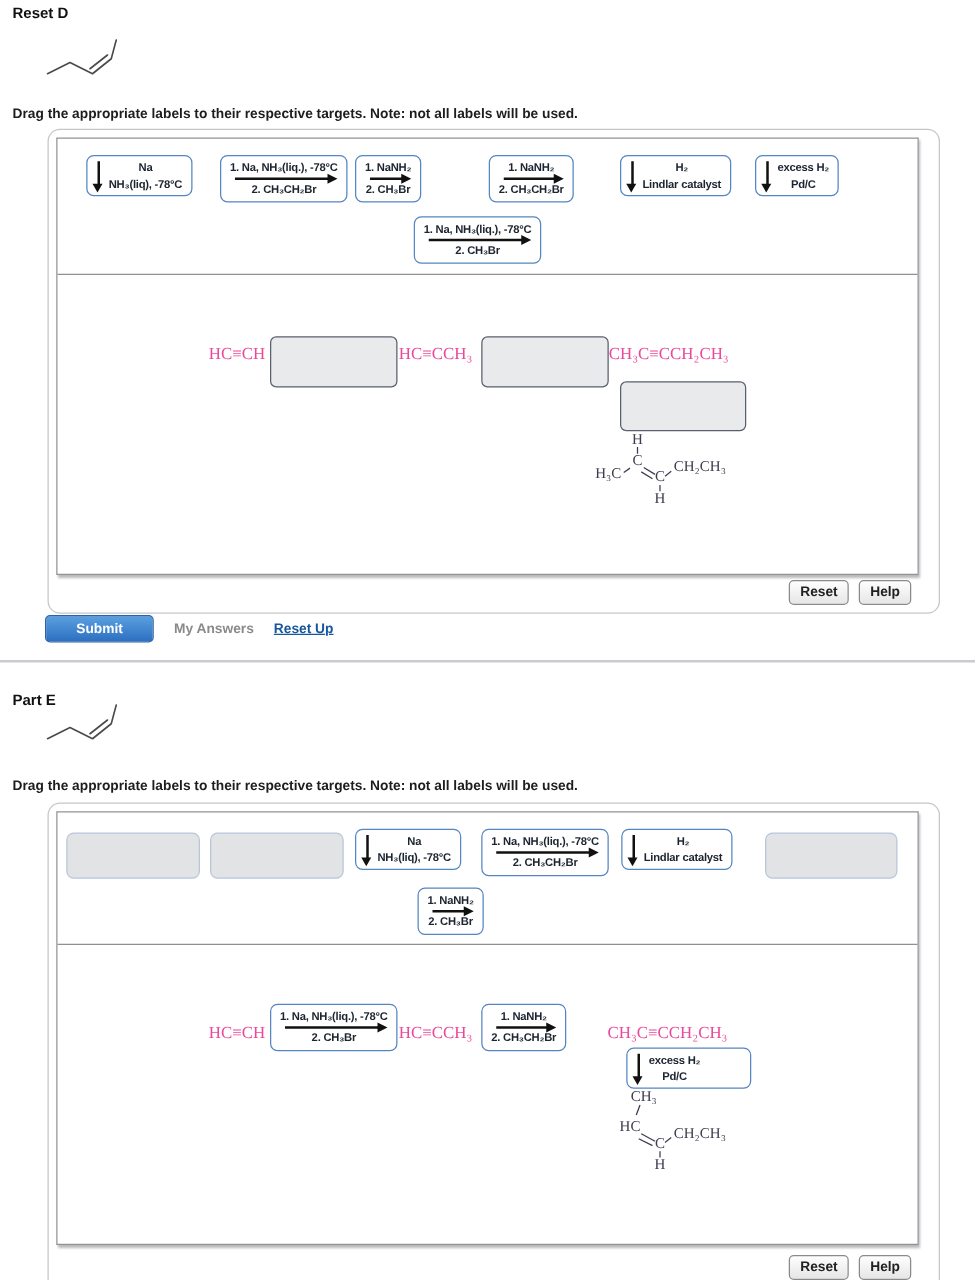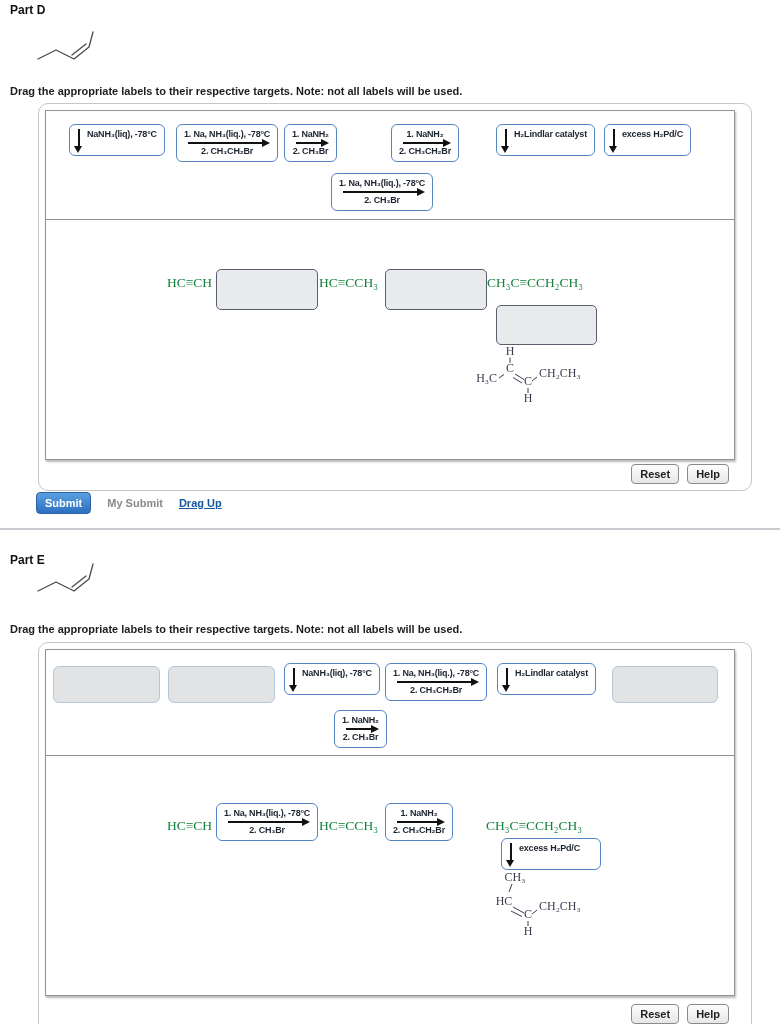--- a/index.html
+++ b/index.html
@@ -26,63 +26,63 @@
   .canvas{position:relative;height:239px;}
   
   .lbl{
     position:absolute;display:flex;box-sizing:border-box;
     border:1px solid #5585c2;border-radius:6px;background:#fff;
     color:#1c2430;font-weight:bold;font-size:9px;letter-spacing:-0.2px;white-space:nowrap;
   }
   .lbl-r{flex-direction:column;align-items:center;padding:3px 7px;}
   .lbl-d{flex-direction:row;align-items:flex-start;padding:3px 7px 3px 5px;gap:3px;}
   .lbl .t{line-height:1.4;}
-  .tt{display:flex;}
+  .tt{display:flex;flex-direction:column;align-items:center;}
   .arrbar{
     position:relative;align-self:stretch;height:1.5px;background:#111;margin:1.5px 4px;
   }
   .arrbar::after{
     content:"";position:absolute;right:-4px;top:-3.5px;
     border-left:8px solid #111;border-top:4px solid transparent;border-bottom:4px solid transparent;
   }
   .arr-d{position:relative;width:9px;align-self:stretch;min-height:24px;flex:0 0 9px;}
   .arr-d::before{content:"";position:absolute;left:3px;top:1px;bottom:5px;width:1.5px;background:#111;}
   .arr-d::after{
     content:"";position:absolute;left:-1px;bottom:-1px;
     border-left:4.5px solid transparent;border-right:4.5px solid transparent;border-top:7px solid #111;
   }
   
   .target{position:absolute;box-sizing:border-box;background:#e9eaeb;border:1px solid #5a5f6e;border-radius:5px;}
   .ghost{position:absolute;box-sizing:border-box;background:#e2e3e4;border:1px solid #b6c6da;border-radius:6px;}
   
-  .formula{position:absolute;font-family:"Liberation Serif",serif;font-size:13.5px;color:#15803d;white-space:nowrap;}
+  .formula{position:absolute;font-family:"Liberation Serif",serif;font-size:13.5px;color:#ec4899;white-space:nowrap;}
   .chem text{font-family:"Liberation Serif",serif;fill:#3c3c50;font-size:12px;}
   .chem line{stroke:#3c3c50;stroke-width:1;}
   .skeleton polyline,.skeleton line{fill:none;stroke:#4a4a4a;stroke-width:1.3;stroke-linejoin:round;stroke-linecap:round;}
   
   .footer{position:absolute;display:flex;gap:8px;align-items:flex-end;}
   .btn{
     font-size:11px;font-weight:bold;color:#222;
     background:linear-gradient(#fefefe,#e6e6e6);
     border:1px solid #8a8a8a;border-radius:4px;padding:3px 8px;cursor:pointer;
   }
   .submit-row{position:absolute;left:36px;top:492px;display:flex;align-items:center;}
   .btn-submit{
     font-size:11px;font-weight:bold;color:#fff;
     background:linear-gradient(#5aa0e0,#2d6fc0);
-    border:1px solid #2b62a8;border-radius:4px;padding:4px 8px;cursor:pointer;
+    border:1px solid #2b62a8;border-radius:4px;padding:4px 24px;cursor:pointer;
   }
   .my-answers{margin-left:16px;font-size:11px;font-weight:bold;color:#8a8a8a;}
   .give-up{margin-left:16px;font-size:11px;font-weight:bold;color:#15569d;text-decoration:underline;cursor:pointer;}
   .section-divider{position:absolute;left:0;top:528px;width:780px;border-top:2px solid #c8ccd0;}
 </style>
 </head>
 <body>
 
-<div class="part-title" style="top:3px;">Part D</div>
+<div class="part-title" style="top:3px;">Reset D</div>
 
 <svg class="abs skeleton" style="left:36px;top:24px;" width="64" height="42" viewBox="0 0 64 42">
   <polyline points="2,35 20,26 38,35 53,23 57,8"></polyline>
   <line x1="36" y1="31" x2="50" y2="20"></line>
 </svg>
 
 <div class="instruction" style="top:85px;">Drag the appropriate labels to their respective targets. Note: not all labels will be used.</div>
 
 <div class="panel" style="top:103px;height:386px;">
   <div class="inner" style="height:348px;">
@@ -157,22 +157,22 @@
   </div>
 
   <div class="footer" style="top:360px;right:22px;">
     <button class="btn">Reset</button>
     <button class="btn">Help</button>
   </div>
 </div>
 
 <div class="submit-row">
   <button class="btn-submit">Submit</button>
-  <span class="my-answers">My Submit</span>
-  <a class="give-up">Drag Up</a>
+  <span class="my-answers">My Answers</span>
+  <a class="give-up">Reset Up</a>
 </div>
 
 <div class="section-divider"></div>
 
 <div class="part-title" style="top:553px;">Part E</div>
 
 <svg class="abs skeleton" style="left:36px;top:556px;" width="64" height="42" viewBox="0 0 64 42">
   <polyline points="2,35 20,26 38,35 53,23 57,8"></polyline>
   <line x1="36" y1="31" x2="50" y2="20"></line>
 </svg>

